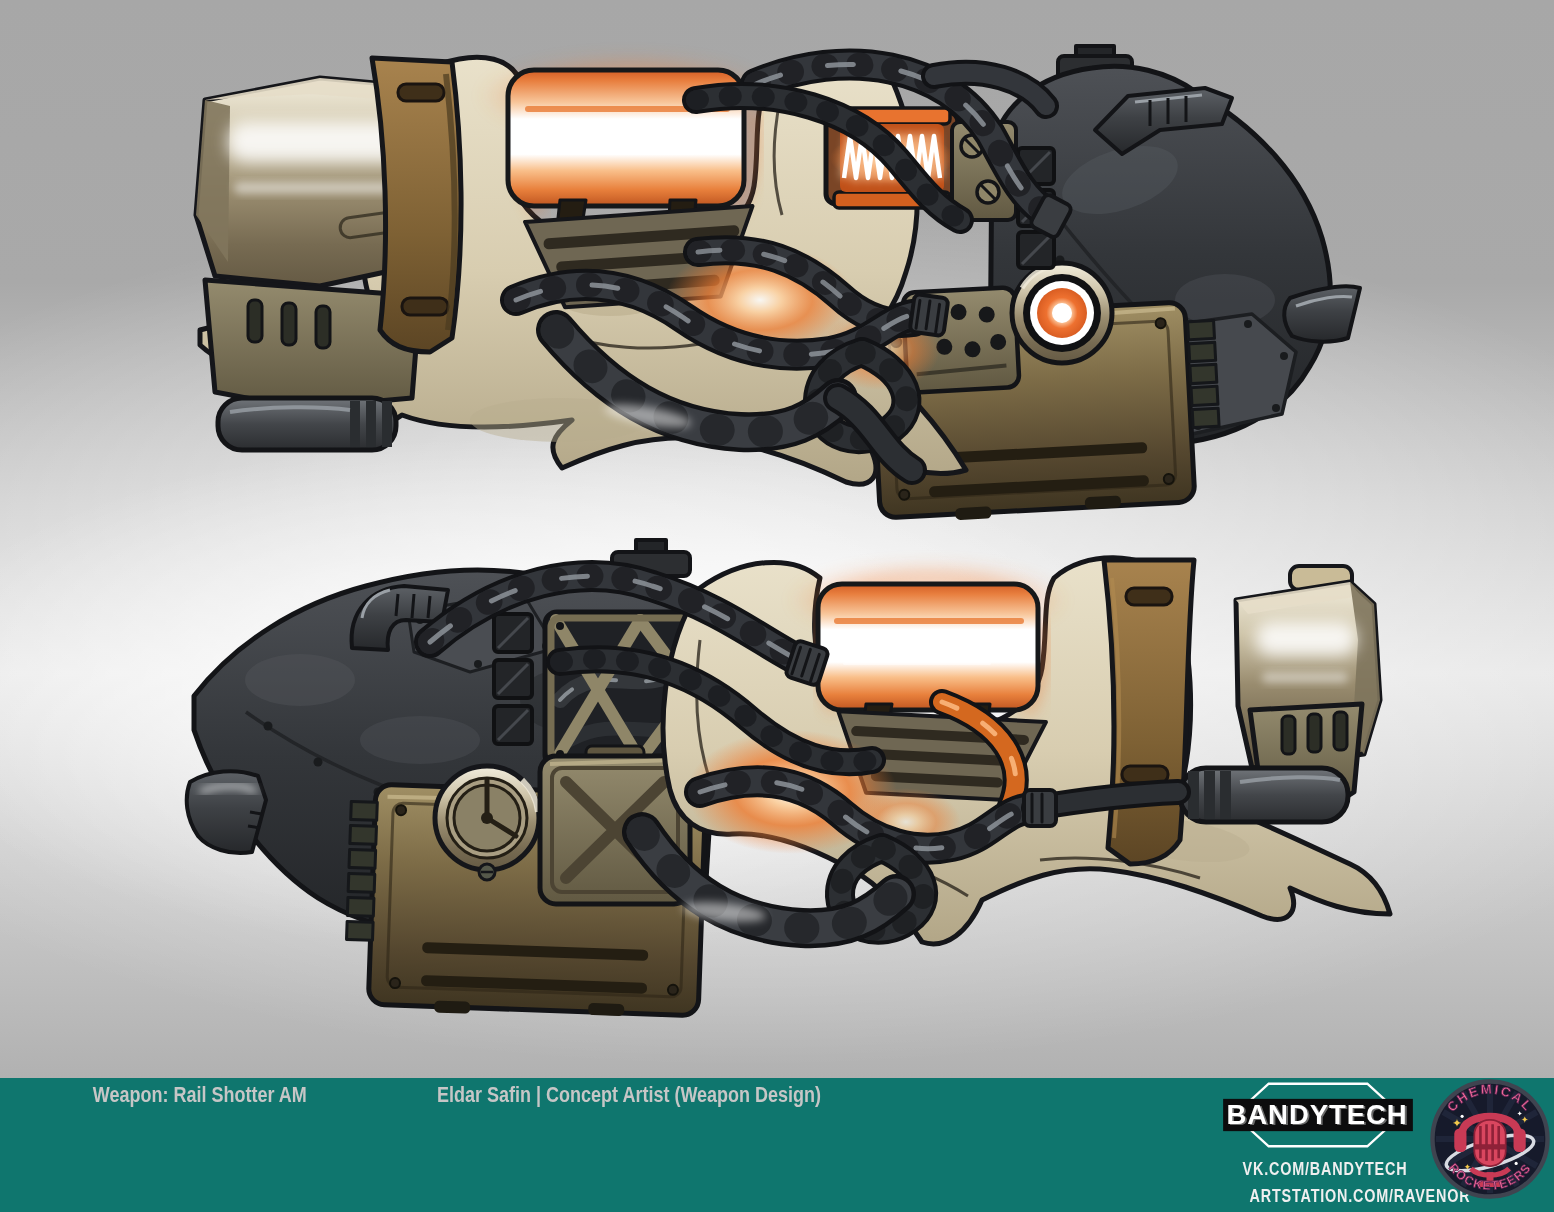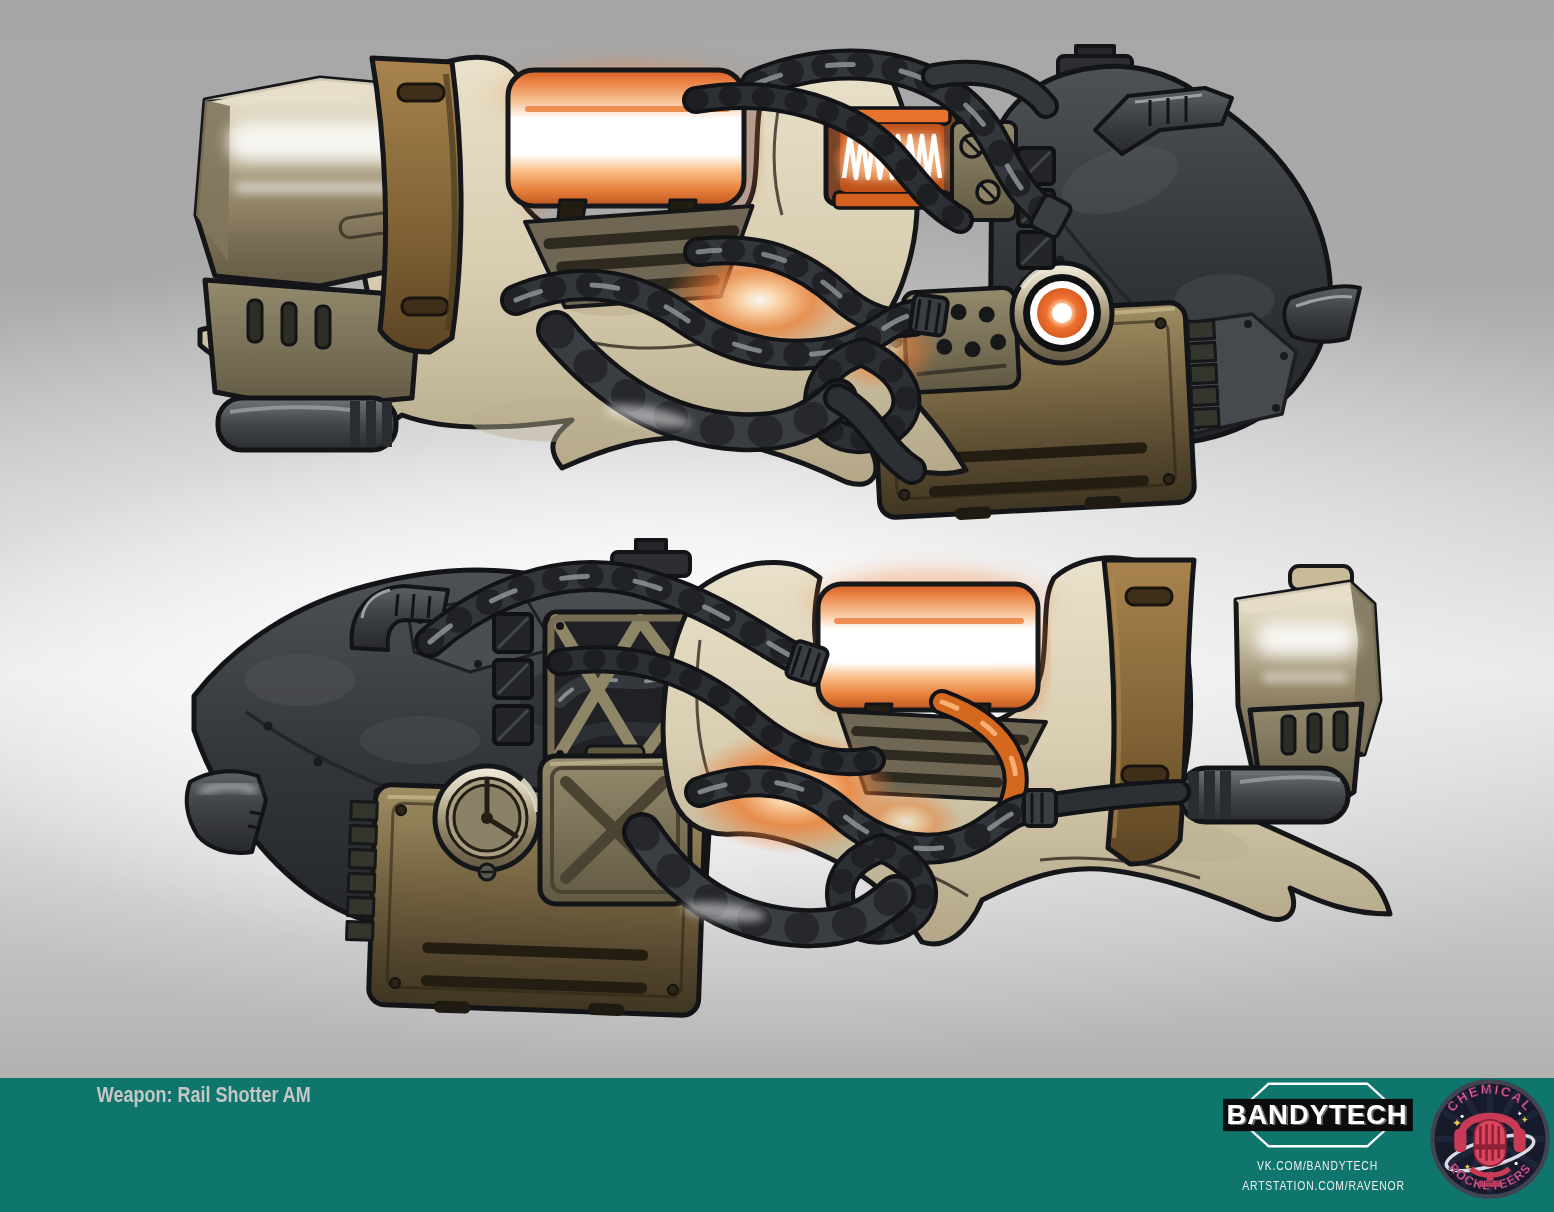--- a/index.html
+++ b/index.html
@@ -21,21 +21,21 @@
     position:absolute;left:0;bottom:0;width:1554px;height:134px;
     background:#0f766e;display:flex;align-items:flex-start;
   }
   .credit-block{text-align:center;}
   .credit-line{font-weight:bold;font-size:22.5px;color:#c6c6c6;line-height:1.52;}
   .cond{display:inline-block;transform:scaleX(.8);transform-origin:50% 50%;white-space:nowrap;}
   .blk-left{width:392px;margin-left:14px;}
   .blk-mid{width:404px;margin-left:4px;}
   .blk-right{width:372px;margin-left:48px;}
   .bandytech{width:192px;margin-left:28px;text-align:center;}
-  .bandytech .urls{font-weight:normal;font-size:13px;color:#efefef;letter-spacing:1px;line-height:1.5;}
+  .bandytech .urls{font-weight:bold;font-size:18px;color:#efefef;letter-spacing:1px;line-height:1.5;}
   .cr-badge{width:128px;height:122px;margin-left:12px;position:relative;}
 </style>
 </head>
 <body>
 
 <div class="stage">
   <div class="bg"></div>
 
   <svg class="art-svg" width="1554" height="1086" viewBox="0 0 1554 1086">
     <defs>
@@ -531,20 +531,21 @@
       </g>
     </g>
   </svg>
 </div>
 
 <div class="footer">
   <div class="credit-block blk-left">
     <div class="credit-line"><span class="cond">Weapon: Rail Shotter AM</span></div>
   </div>
   <div class="credit-block blk-mid">
+    <div class="credit-line"><span class="cond">Eldar Safin | Concept Artist (Weapon Design)</span></div>
   </div>
   <div class="credit-block blk-right">
   </div>
 
   <div class="bandytech">
     <svg width="190" height="74" viewBox="0 0 200 78">
       <polygon points="12,39 48,6 152,6 188,39 152,72 48,72" fill="none" stroke="#ffffff" stroke-width="2.5"></polygon>
       <rect x="0" y="22" width="200" height="34" fill="#0c0c0d"></rect>
       <text x="101" y="50" text-anchor="middle" font-family="Liberation Sans, sans-serif" font-size="29" font-weight="bold" letter-spacing="1" fill="#6a6a6a">BANDYTECH</text>
       <text x="99" y="48" text-anchor="middle" font-family="Liberation Sans, sans-serif" font-size="29" font-weight="bold" letter-spacing="1" fill="#ffffff">BANDYTECH</text>

